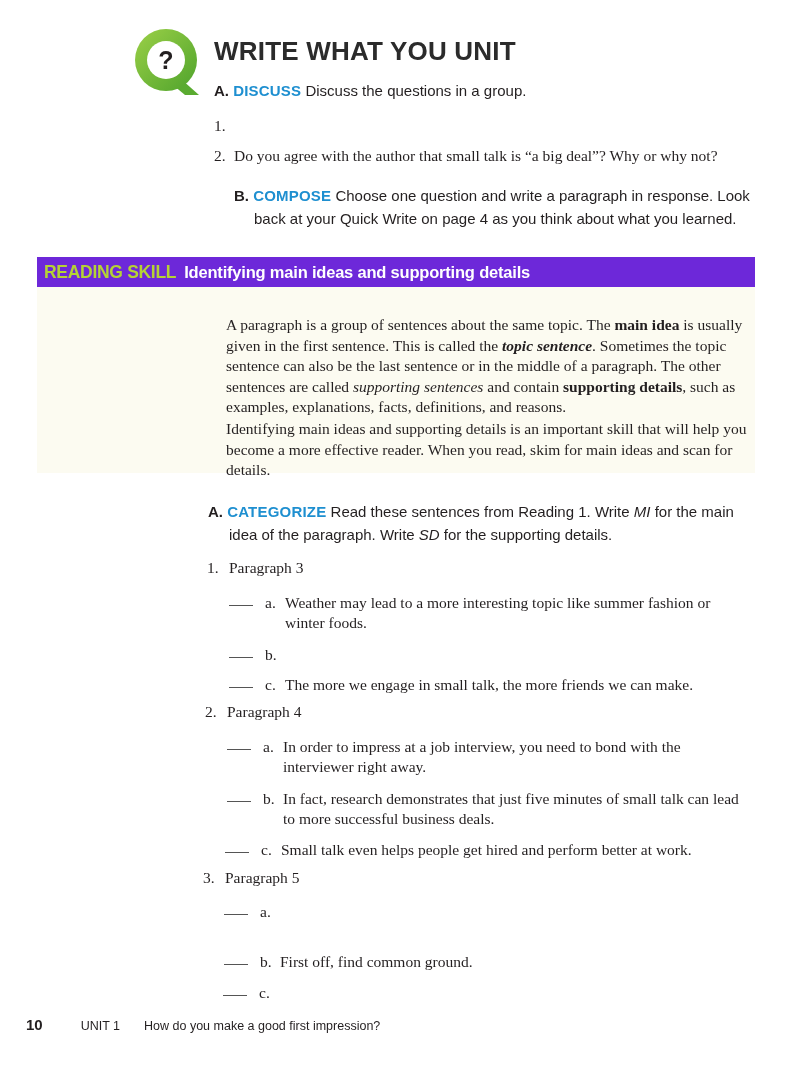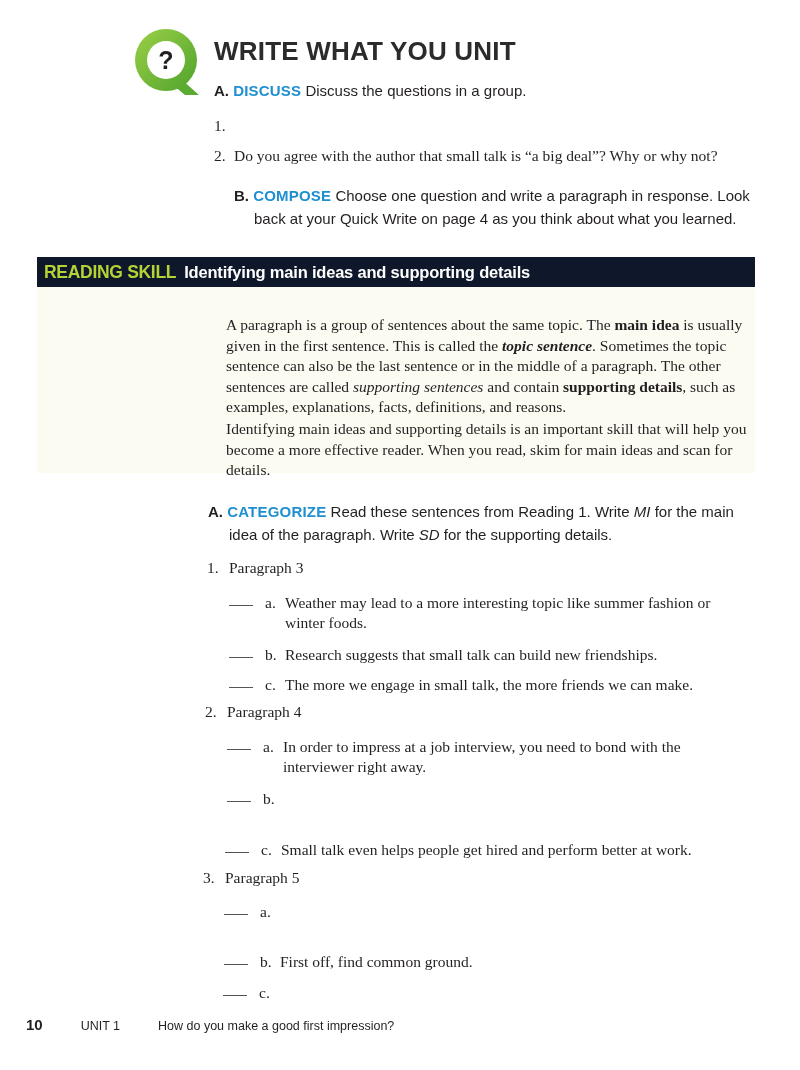--- a/index.html
+++ b/index.html
@@ -20,21 +20,21 @@
   .task .kw { font-weight: bold; color: #1e8fd0; letter-spacing: 0.2px; }
   .task .cont { display: block; padding-left: 20px; }
 
   .numlist { position: absolute; font-family: "Liberation Serif", serif; font-size: 15.5px; color: #231f20; }
   .numlist .row { display: flex; line-height: 22px; margin-bottom: 8px; }
   .numlist .num { width: 20px; flex: none; }
 
   
   .skill-bar {
     position: absolute; left: 37px; top: 257px; width: 718px; height: 30px;
-    background: #0f172a; display: flex; align-items: center;
+    background: #6d28d9; display: flex; align-items: center;
   }
   .skill-bar .tag { color: #b5d334; font-family: "Liberation Sans", sans-serif; font-weight: bold; font-size: 17.5px; padding-left: 7px; letter-spacing: -0.3px; }
   .skill-bar .title { color: #ffffff; font-family: "Liberation Sans", sans-serif; font-weight: bold; font-size: 16.5px; padding-left: 8px; letter-spacing: -0.2px; }
   .skill-box {
     position: absolute; left: 37px; top: 287px; width: 718px; height: 186px;
     background: #fcfbf1;
   }
   .skill-text {
     position: absolute; left: 210px; width: 530px;
     font-family: "Liberation Serif", serif; font-size: 15.5px; line-height: 20.5px; color: #231f20; margin: 16px;
@@ -44,21 +44,21 @@
   .para-head { position: absolute; font-family: "Liberation Serif", serif; font-size: 15.5px; color: #231f20; display: flex; }
   .para-head .num { width: 22px; }
   .item { position: absolute; display: flex; font-family: "Liberation Serif", serif; font-size: 15.5px; line-height: 20px; color: #231f20; }
   .item .blank { width: 24px; border-bottom: 1px solid #555; height: 12px; margin-right: 12px; flex: none; cursor: text; }
   .item .ltr { width: 20px; flex: none; }
   .item .txt { width: 460px; }
 
   
   .footer { position: absolute; left: 26px; top: 1016px; font-family: "Liberation Sans", sans-serif; font-size: 12.5px; color: #231f20; display: flex; align-items: baseline; gap: 24px; }
   .footer .pg { font-weight: bold; font-size: 15px; margin-right: 14px; }
-  .footer .unit { margin-right: 14px; }
+  .footer .unit { }
 </style>
 </head>
 <body>
 
 <svg class="q-icon" viewBox="0 0 70 70">
   <defs>
     <linearGradient id="qg" x1="0" y1="0" x2="1" y2="1">
       <stop offset="0" stop-color="#9bd047"></stop>
       <stop offset="1" stop-color="#4fa32c"></stop>
     </linearGradient>
@@ -112,40 +112,40 @@
     <span>Paragraph 3</span>
 </div>
 <div class="item" style="left:229px; top:593px;">
   <span class="blank"></span>
   <span class="ltr">a.</span>
   <span class="txt">Weather may lead to a more interesting topic like summer fashion or winter foods.</span>
 </div>
 <div class="item" style="left:229px; top:645px;">
   <span class="blank"></span>
   <span class="ltr">b.</span>
-  <span class="txt">Research suggests that small talk can build new friendships.</span>
 </div>
 <div class="item" style="left:229px; top:675px;">
   <span class="blank"></span>
   <span class="ltr">c.</span>
   <span class="txt">The more we engage in small talk, the more friends we can make.</span>
 </div>
 
 <div class="para-head" style="left:205px; top:703px;">
   <span class="num">2.</span>
     <span>Paragraph 4</span>
 </div>
 <div class="item" style="left:227px; top:737px;">
   <span class="blank"></span>
   <span class="ltr">a.</span>
   <span class="txt">In order to impress at a job interview, you need to bond with the interviewer right away.</span>
 </div>
 <div class="item" style="left:227px; top:789px;">
   <span class="blank"></span>
   <span class="ltr">b.</span>
+  <span class="txt">In fact, research demonstrates that just five minutes of small talk can lead to more successful business deals.</span>
 </div>
 <div class="item" style="left:225px; top:840px;">
   <span class="blank"></span>
   <span class="ltr">c.</span>
   <span class="txt">Small talk even helps people get hired and perform better at work.</span>
 </div>
 
 <div class="para-head" style="left:203px; top:869px;">
   <span class="num">3.</span>
     <span>Paragraph 5</span>

